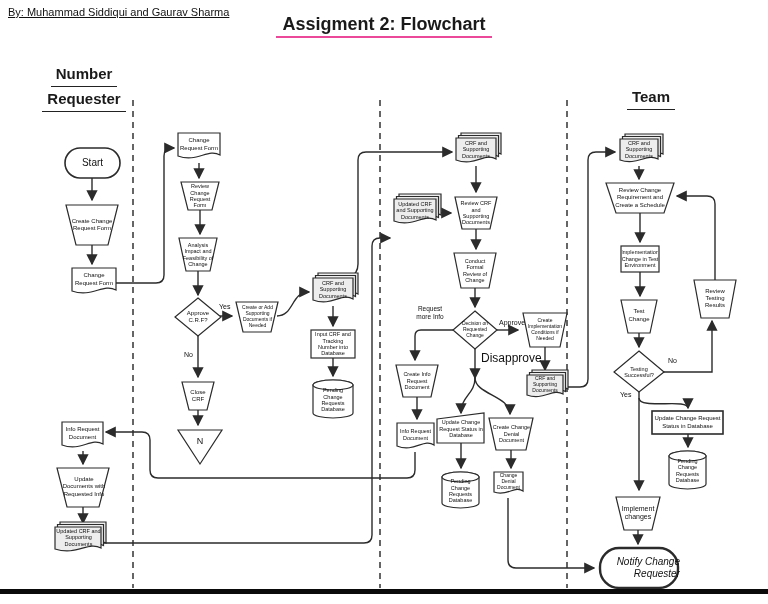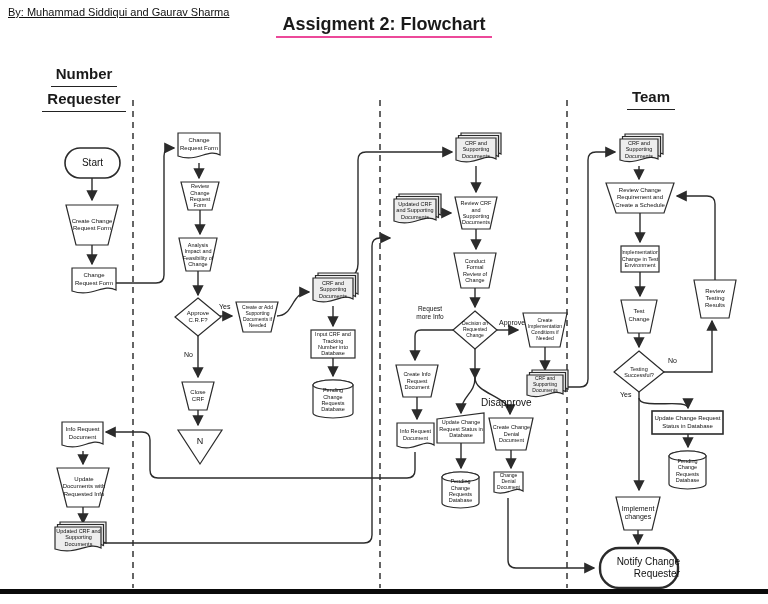--- a/index.html
+++ b/index.html
@@ -9,21 +9,21 @@
   .byline{position:absolute;left:8px;top:6px;font-size:11px;text-decoration:underline;color:#111;}
   .title{position:absolute;left:0;top:14px;width:768px;text-align:center;}
   .title span{display:inline-block;font-size:18px;font-weight:bold;border-bottom:2px solid #ec4899;padding:0 6px 1px;}
   .lane-hd{position:absolute;text-align:center;font-size:15px;font-weight:600;line-height:1.55;}
   .lane-hd span{display:inline-block;border-bottom:1.6px solid #222;padding:0 5px 0.5px;}
   .nl{position:absolute;display:flex;align-items:center;justify-content:center;
       text-align:center;line-height:1.18;color:#111;overflow:hidden;}
   .el{position:absolute;color:#111;white-space:nowrap;}
   .el.wrap{white-space:normal;text-align:center;line-height:1.2;}
   .f5{font-size:5px;}.f55{font-size:5.5px;}.f6{font-size:6px;}.f65{font-size:6.5px;}
-  .f7{font-size:7px;}.f75{font-size:10px;margin-top:46px;}.f9{font-size:9px;}.f10{font-size:10px;text-align:right;}
+  .f7{font-size:7px;}.f75{font-size:12px;}.f9{font-size:9px;}.f10{font-size:10px;text-align:right;}
   .bottom-bar{position:absolute;left:0;top:589px;width:768px;height:5px;background:#0a0a0a;}
 </style>
 </head>
 <body>
 
 <div id="page">
 
   <svg id="canvas" width="768" height="604" viewBox="0 0 768 604">
     <defs>
       <marker id="ah" markerWidth="8" markerHeight="8" refX="7" refY="4" orient="auto">
@@ -270,21 +270,21 @@
 
   <div class="nl f55" style="left:621px;top:140px;width:36px;height:19px;">CRF and Supporting Documents</div>
   <div class="nl f6" style="left:610px;top:184px;width:60px;height:28px;">Review Change Requirement and Create a Schedule</div>
   <div class="nl f55" style="left:622px;top:247px;width:36px;height:24px;">Implementation Change in Test Environment</div>
   <div class="nl f6" style="left:624px;top:301px;width:30px;height:29px;">Test Change</div>
   <div class="nl f6" style="left:697px;top:282px;width:36px;height:33px;">Review Testing Results</div>
   <div class="nl f55" style="left:617px;top:357px;width:44px;height:30px;">Testing Successful?</div>
   <div class="nl f6" style="left:654px;top:412px;width:67px;height:21px;">Update Change Request Status in Database</div>
   <div class="nl f55" style="left:670px;top:458px;width:35px;height:25px;">Pending Change Requests Database</div>
   <div class="nl f7" style="left:619px;top:498px;width:38px;height:30px;">Implement changes</div>
-  <div class="nl f10" style="left:602px;top:549px;width:78px;height:38px;">Notify Change Requester</div>
+  <div class="nl f10" style="left:602px;top:549px;width:78px;height:38px;font-style:italic;">Notify Change Requester</div>
 
   <div class="el f7" style="left:219px;top:303px;">Yes</div>
   <div class="el f7" style="left:184px;top:351px;">No</div>
   <div class="el f65 wrap" style="left:410px;top:305px;width:40px;">Request more Info</div>
   <div class="el f7" style="left:499px;top:319px;">Approve</div>
   <div class="el f75" style="left:481px;top:351px;">Disapprove</div>
   <div class="el f7" style="left:668px;top:357px;">No</div>
   <div class="el f7" style="left:620px;top:391px;">Yes</div>
 
   <div class="bottom-bar"></div>

